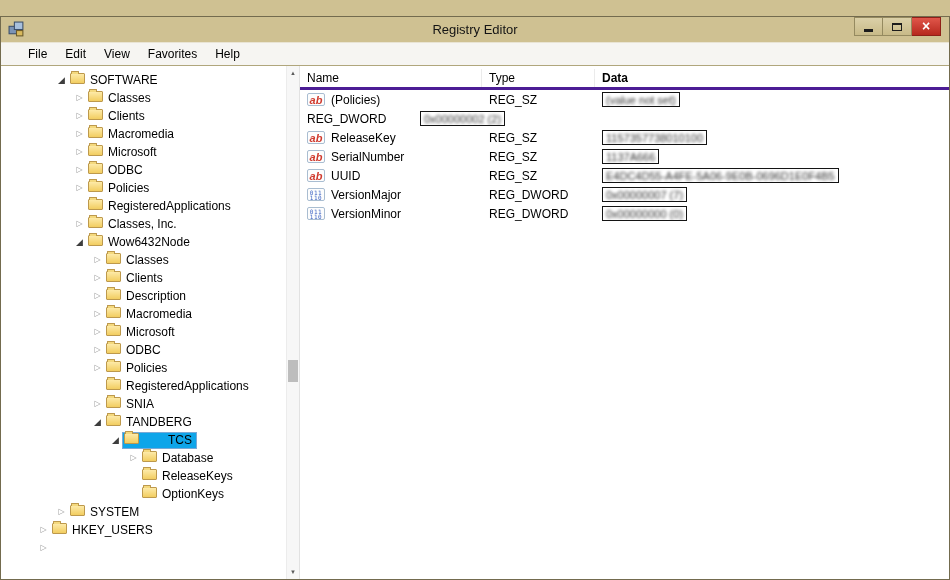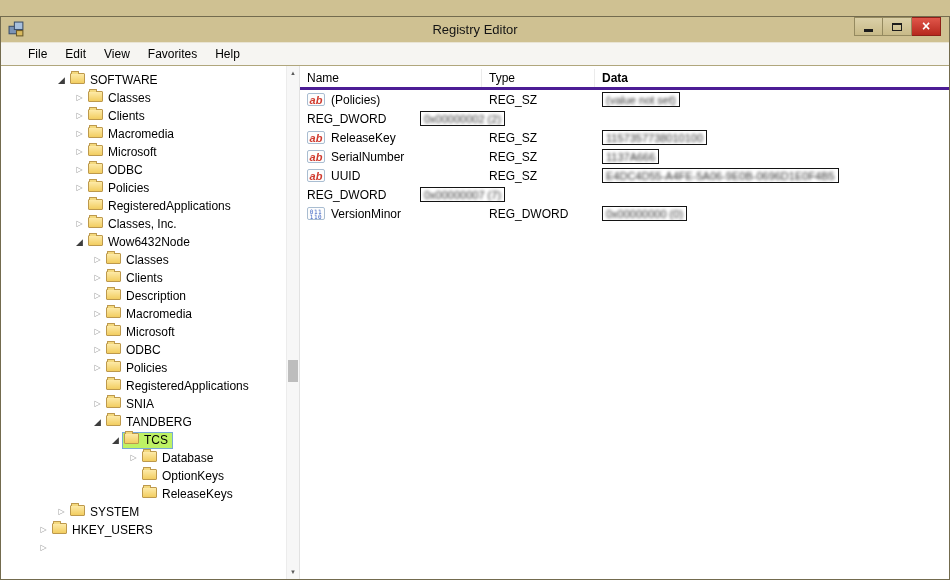--- a/index.html
+++ b/index.html
@@ -24,21 +24,21 @@
   .menu-item { padding:3px 9px 4px; color:#000; }
 
   
   .main { flex:1 1 auto; min-height:0; display:flex; background:#fff; border-top:1px solid #b0a67c; }
   .tree-pane { flex:0 0 299px; position:relative; border-right:1px solid #e2e2e2; overflow:hidden; background:#fff; }
   .tree { position:absolute; inset:5px 14px 0 0; overflow:hidden; }
   .tree-row { height:18px; display:flex; align-items:center; white-space:nowrap; }
   .expander { flex:0 0 13px; width:13px; text-align:center; font-size:8px; color:#9a9a9a; line-height:18px; }
   .expander.expanded { color:#3d3d3d; font-size:9px; }
   .sel-region { display:inline-flex; align-items:flex-start; height:17px; padding:0 4px 0 1px; border:1px solid transparent; }
-  .tree-row.selected .sel-region { background:#bef264; border-color:#78a9d6; }
+  .tree-row.selected .sel-region { background:#0ea5e9; border-color:#78a9d6;gap:24px; }
   .folder { position:relative; width:15px; height:11px; background:linear-gradient(#fdeaa8,#f2cd60); border:1px solid #bd994c; border-radius:1px; margin-right:5px; flex:0 0 15px; }
   .folder::before { content:""; position:absolute; top:-3px; left:0; width:6px; height:2px; background:#f4d97e; border:1px solid #bd994c; border-bottom:none; border-radius:1px 1px 0 0; }
   .tlabel { color:#000; }
 
   
   .vscroll { position:absolute; top:0; right:0; bottom:0; width:13px; background:#f7f7f7; border-left:1px solid #ececec; display:flex; flex-direction:column; }
   .sarrow { flex:0 0 14px; display:flex; align-items:center; justify-content:center; font-size:6px; color:#5a5a5a; }
   .strack { flex:1; position:relative; }
   .sthumb { position:absolute; left:1px; right:1px; top:280px; height:22px; background:#bdbdbd; }
 
@@ -251,28 +251,28 @@
             <span class="expander">▷</span>
             <span class="sel-region">
               <span class="folder"></span>
               <span class="tlabel">Database</span>
             </span>
           </div>
           <div class="tree-row" style="padding-left: 126px;">
             <span class="expander"></span>
             <span class="sel-region">
               <span class="folder"></span>
-              <span class="tlabel">OptionKeys</span>
+              <span class="tlabel">ReleaseKeys</span>
             </span>
           </div>
           <div class="tree-row" style="padding-left: 126px;">
             <span class="expander"></span>
             <span class="sel-region">
               <span class="folder"></span>
-              <span class="tlabel">ReleaseKeys</span>
+              <span class="tlabel">OptionKeys</span>
             </span>
           </div>
           <div class="tree-row" style="padding-left: 54px;">
             <span class="expander">▷</span>
             <span class="sel-region">
               <span class="folder"></span>
               <span class="tlabel">SYSTEM</span>
             </span>
           </div>
           <div class="tree-row" style="padding-left: 36px;">
@@ -352,33 +352,40 @@
               <span>UUID</span>
             </div>
             <div class="cell type">REG_SZ</div>
             <div class="cell data">
               <span class="redact">
                 <span class="rtext">E4DC4D55-A4FE-5A06-9E0B-0696D1E0F4B5</span>
               </span>
             </div>
           </div>
           <div class="list-row">
-            <div class="cell type">REG_DWORD</div>
-            <div class="cell data">
-              <span class="redact">
-                <span class="rtext">0x00000007 (7)</span>
-              </span>
-            </div>
-          </div>
-          <div class="list-row">
             <div class="cell name">
               <span class="vicon dword">
                 <span class="bin">011</span>
                 <span class="bin">110</span>
               </span>
+              <span>VersionMajor</span>
+            </div>
+            <div class="cell type">REG_DWORD</div>
+            <div class="cell data">
+              <span class="redact">
+                <span class="rtext">0x00000007 (7)</span>
+              </span>
+            </div>
+          </div>
+          <div class="list-row">
+            <div class="cell name">
+              <span class="vicon dword">
+                <span class="bin">011</span>
+                <span class="bin">110</span>
+              </span>
               <span>VersionMinor</span>
             </div>
             <div class="cell type">REG_DWORD</div>
             <div class="cell data">
               <span class="redact">
                 <span class="rtext">0x00000000 (0)</span>
               </span>
             </div>
           </div>
         </div>

